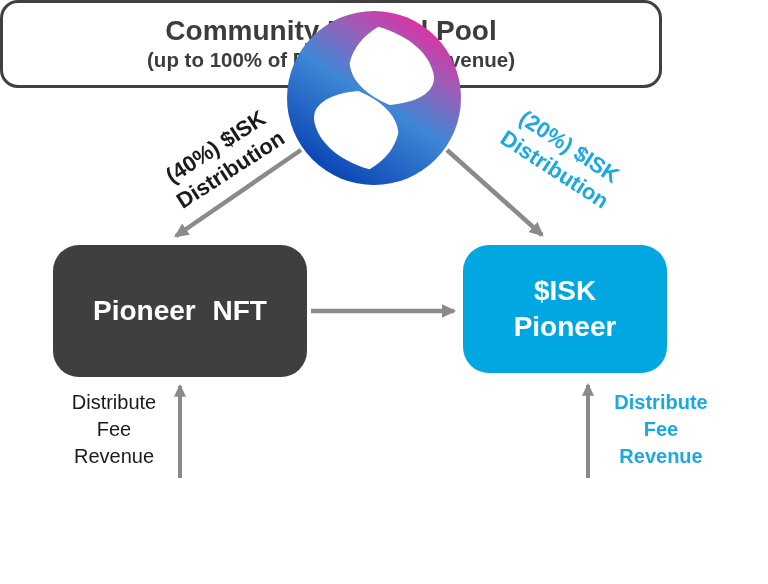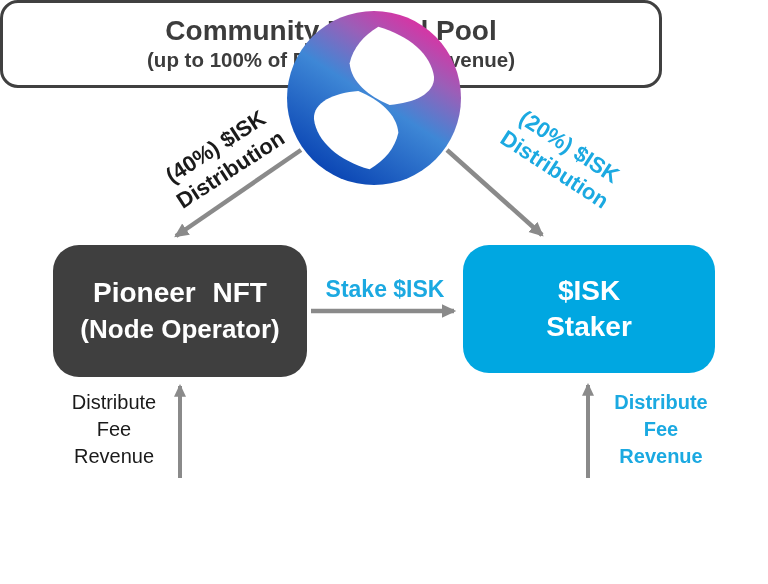--- a/index.html
+++ b/index.html
@@ -13,21 +13,21 @@
     position:absolute;color:#ffffff;text-align:center;font-weight:bold;
     display:flex;flex-direction:column;justify-content:center;align-items:center;
   }
   #pioneer-box{
     left:53px;top:245px;width:254px;height:132px;background:#3F3F3F;border-radius:26px;
     font-size:28px;line-height:36px;
   }
   #pioneer-box .l1{word-spacing:9px;}
   #pioneer-box .l3{font-size:26px;}
   #staker-box{
-    left:463px;top:245px;width:252px;height:128px;background:#00A7E1;border-radius:26px;
+    left:463px;top:245px;width:204px;height:128px;background:#00A7E1;border-radius:26px;
     font-size:28px;line-height:36px;
   }
   #pool-box{
     left:53px;top:478px;width:662px;height:88px;background:#ffffff;
     border:3.5px solid #404040;border-radius:18px;box-sizing:border-box;
     display:flex;flex-direction:column;justify-content:center;align-items:center;
     color:#3C3C3C;text-align:center;
   }
   #pool-box .title{font-weight:bold;font-size:28px;line-height:32px;}
   #pool-box .subtitle{font-weight:bold;font-size:20.5px;line-height:26px;}
@@ -86,30 +86,28 @@
 
   <div id="left-dist-label" class="edge-label">
     <div>(40%) $ISK</div>
     <div>Distribution</div>
   </div>
   <div id="right-dist-label" class="edge-label">
     <div>(20%) $ISK</div>
     <div>Distribution</div>
   </div>
 
-  <div id="stake-label" class="edge-label">Stake $ISK</div>
 
   <div id="pioneer-box" class="node">
     <div class="l1">Pioneer NFT</div>
-    <div class="l3">(Node Operator)</div>
   </div>
 
   <div id="staker-box" class="node">
     <div>$ISK</div>
-    <div>Staker</div>
+    <div>Pioneer</div>
   </div>
 
   <div id="left-fee-label">
     <div>Distribute</div>
     <div>Fee</div>
     <div>Revenue</div>
   </div>
   <div id="right-fee-label">
     <div>Distribute</div>
     <div>Fee</div>

